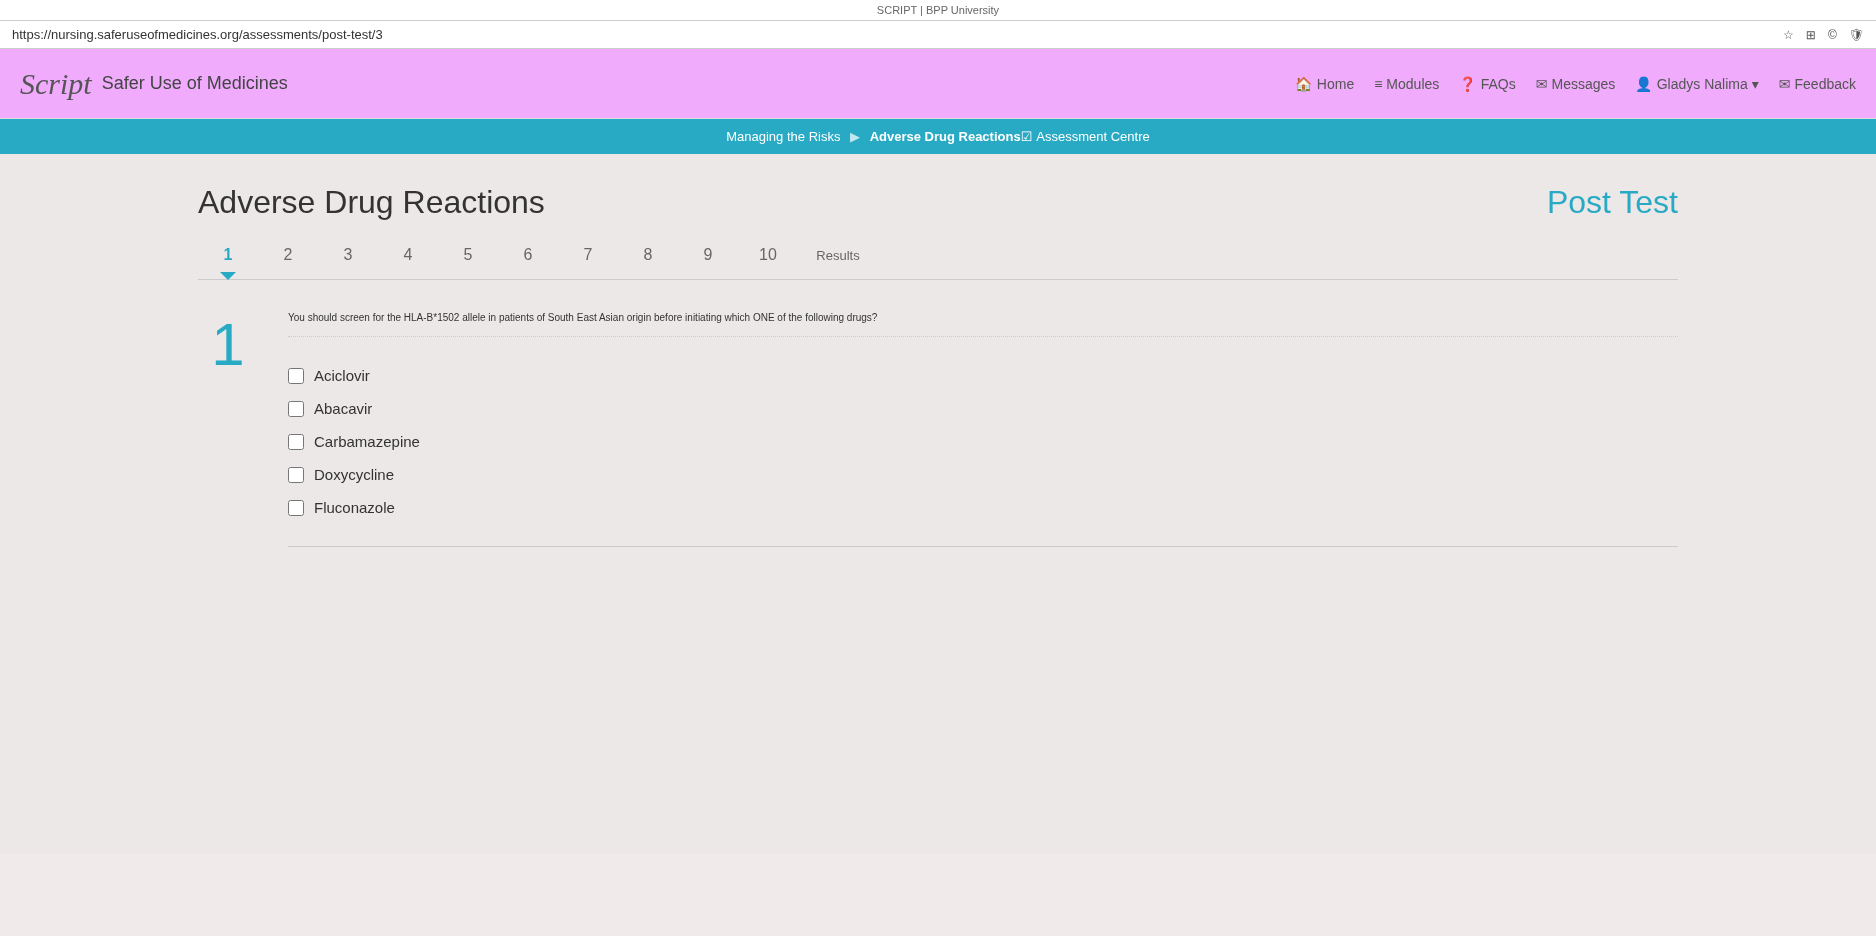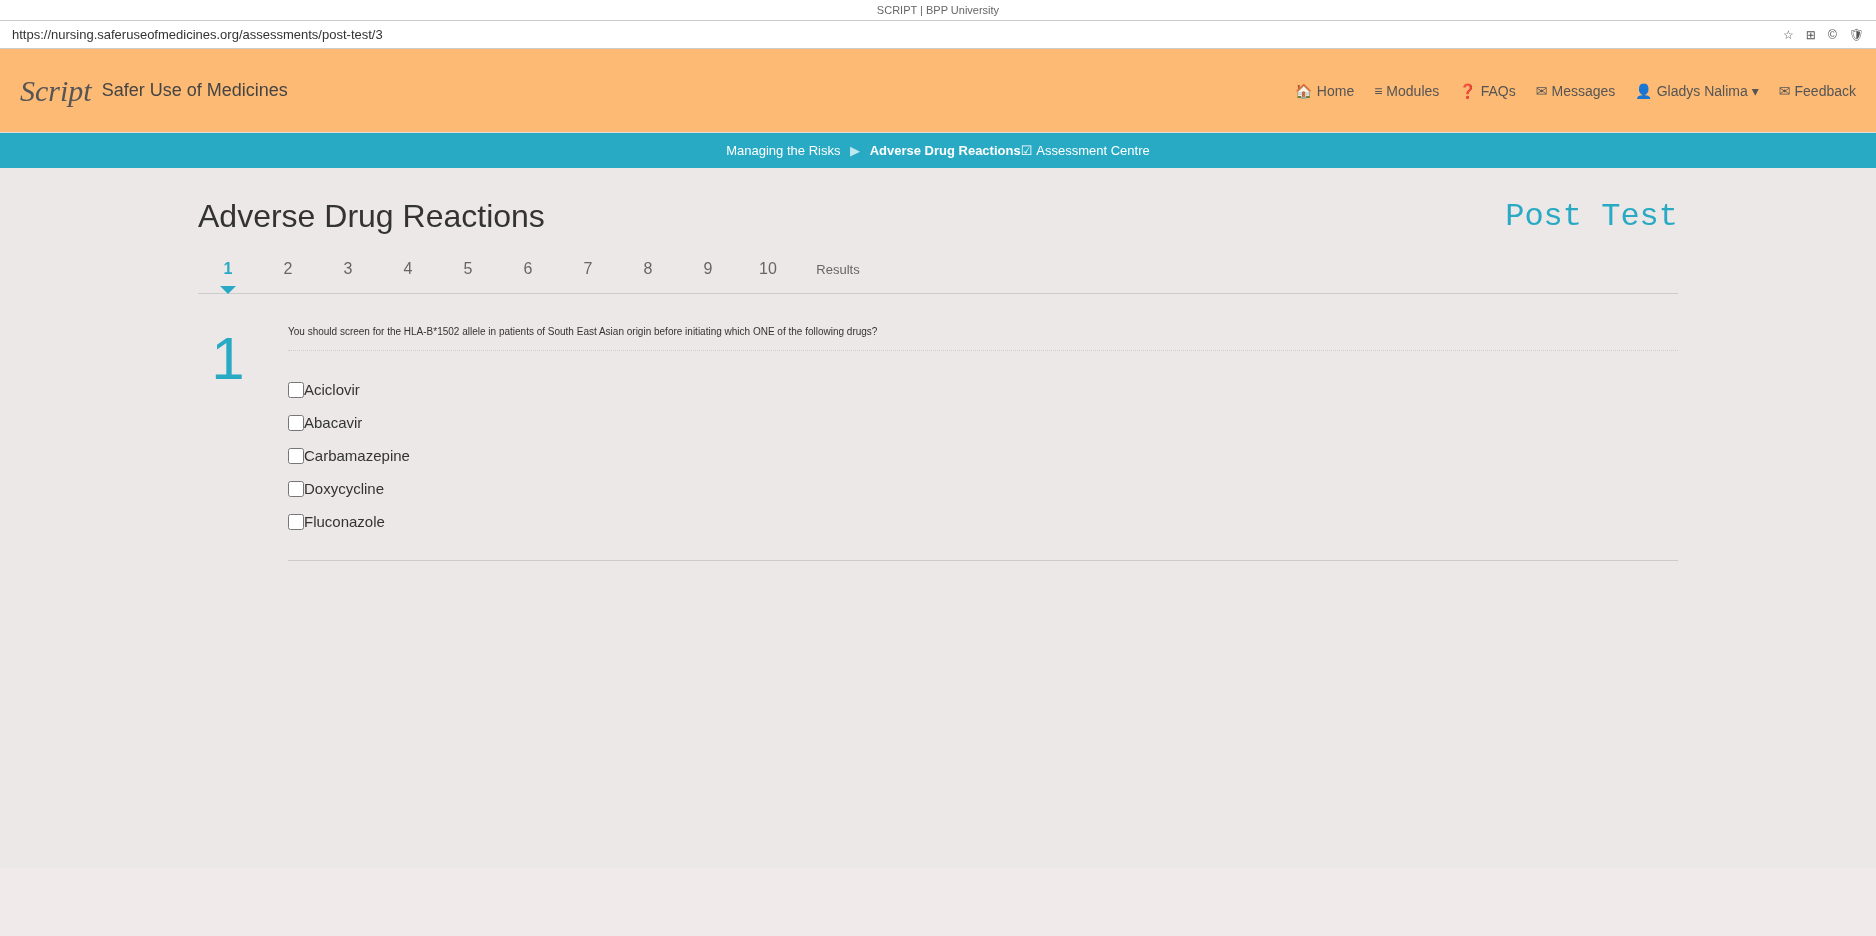--- a/index.html
+++ b/index.html
@@ -31,26 +31,26 @@
     }
     .browser-icons {
       margin-left: auto;
       display: flex;
       gap: 12px;
       color: #555;
     }
 
     
     .top-nav {
-      background: #fdba74;
+      background: #f0abfc;
       border-bottom: 1px solid #ddd;
       padding: 0 20px;
       display: flex;
       align-items: center;
-      height: 84px;
+      height: 70px;
     }
     .logo-area {
       display: flex;
       align-items: center;
       gap: 10px;
       flex: 1;
     }
     .logo-script {
       font-family: Georgia, serif;
       font-size: 28px;
@@ -136,21 +136,20 @@
     }
     .page-title {
       font-size: 32px;
       font-weight: 300;
       color: #333;
     }
     .post-test-label {
       font-size: 32px;
       color: #29aac4;
       font-weight: 300;
-      font-family: Liberation Mono, monospace;
     }
 
     
     .question-nav {
       display: flex;
       align-items: center;
       gap: 0;
       border-bottom: 1px solid #ccc;
       margin-bottom: 30px;
       padding-bottom: 10px;
@@ -219,21 +218,21 @@
     
     .answer-options {
       display: flex;
       flex-direction: column;
       gap: 16px;
       padding: 10px 0;
     }
     .answer-option {
       display: flex;
       align-items: center;
-      gap: 0;
+      gap: 10px;
       font-size: 15px;
       color: #333;
       cursor: pointer;
     }
     .answer-option input[type="checkbox"] {
       width: 16px;
       height: 16px;
       cursor: pointer;
     }
 

